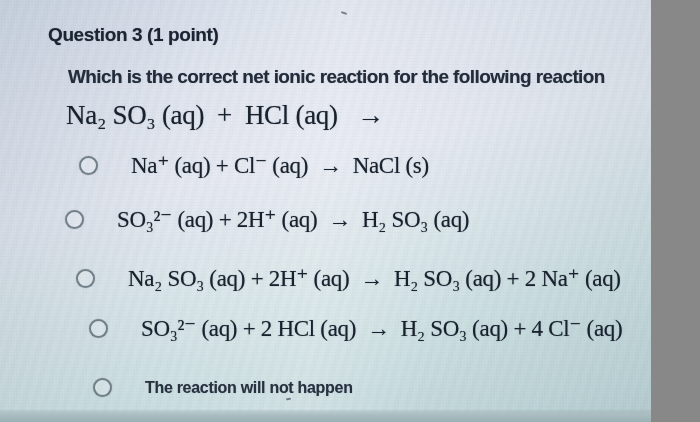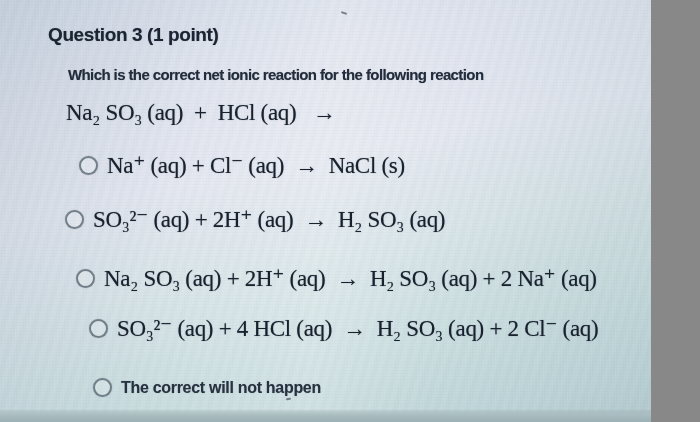--- a/index.html
+++ b/index.html
@@ -30,40 +30,40 @@
   }
   .content{position:relative;z-index:3;}
   .hdr{
     position:absolute;left:48px;top:24px;
     font-size:19px;font-weight:bold;letter-spacing:-.4px;
     color:#1b2433;text-shadow:0 0 1px rgba(28,38,54,.45);
     white-space:pre;
   }
   .prompt{
     position:absolute;left:68px;top:66px;
-    font-size:15px;font-weight:bold;letter-spacing:-.6px;
+    font-size:19px;font-weight:bold;letter-spacing:-.6px;
     color:#222c3b;text-shadow:0 0 1px rgba(30,40,56,.4);
     white-space:pre;
   }
   .serif{
     font-family:"Liberation Serif","DejaVu Serif",serif;
     color:#18212e;text-shadow:0 0 1px rgba(24,33,46,.5);
     white-space:pre;letter-spacing:-.3px;
   }
-  .given{position:absolute;left:66px;top:100px;font-size:23px;}
+  .given{position:absolute;left:66px;top:100px;font-size:27px;}
   .opt{
     position:absolute;display:flex;align-items:center;gap:9px;cursor:pointer;
   }
   .radio{
     flex:0 0 auto;width:15px;height:15px;border-radius:50%;
     border:2px solid rgba(84,99,110,.78);
     background:rgba(255,255,255,.18);
     box-shadow:0 0 1px rgba(60,75,88,.5);
   }
-  .ol{font-size:23px;}
+  .ol{font-size:23px;margin-left:24px;}
   .ol.sans{
     font-family:"Liberation Sans",sans-serif;
     font-size:16px;font-weight:bold;letter-spacing:-.3px;
     color:#273140;text-shadow:0 0 1px rgba(35,45,62,.35);
   }
   .bottom-band{
     position:absolute;left:0;right:0;bottom:0;height:12px;z-index:4;
     background:linear-gradient(180deg, rgba(150,168,170,.25) 0%, #a9bcbf 45%, #9bb1b6 100%);
   }
   .speck{position:absolute;background:#4d5866;border-radius:1px;opacity:.75;z-index:3;}
@@ -94,26 +94,26 @@
       <span class="ol serif">SO₃²⁻ (aq) + 2H⁺ (aq)  →  H₂ SO₃ (aq)</span>
     </div>
 
     <div class="opt" style="left:76px;top:265px;">
       <span class="radio"></span>
       <span class="ol serif">Na₂ SO₃ (aq) + 2H⁺ (aq)  →  H₂ SO₃ (aq) + 2 Na⁺ (aq)</span>
     </div>
 
     <div class="opt" style="left:89px;top:315px;">
       <span class="radio"></span>
-      <span class="ol serif">SO₃²⁻ (aq) + 4 HCl (aq)  →  H₂ SO₃ (aq) + 2 Cl⁻ (aq)</span>
+      <span class="ol serif">SO₃²⁻ (aq) + 2 HCl (aq)  →  H₂ SO₃ (aq) + 4 Cl⁻ (aq)</span>
     </div>
 
     <div class="opt" style="left:93px;top:378px;">
       <span class="radio"></span>
-      <span class="ol sans">The correct will not happen</span>
+      <span class="ol sans">The reaction will not happen</span>
     </div>
 
   </div>
 
   <div class="speck speck1"></div>
   <div class="speck speck2"></div>
   <div class="bottom-band"></div>
 </div>
 
 </body></html>

